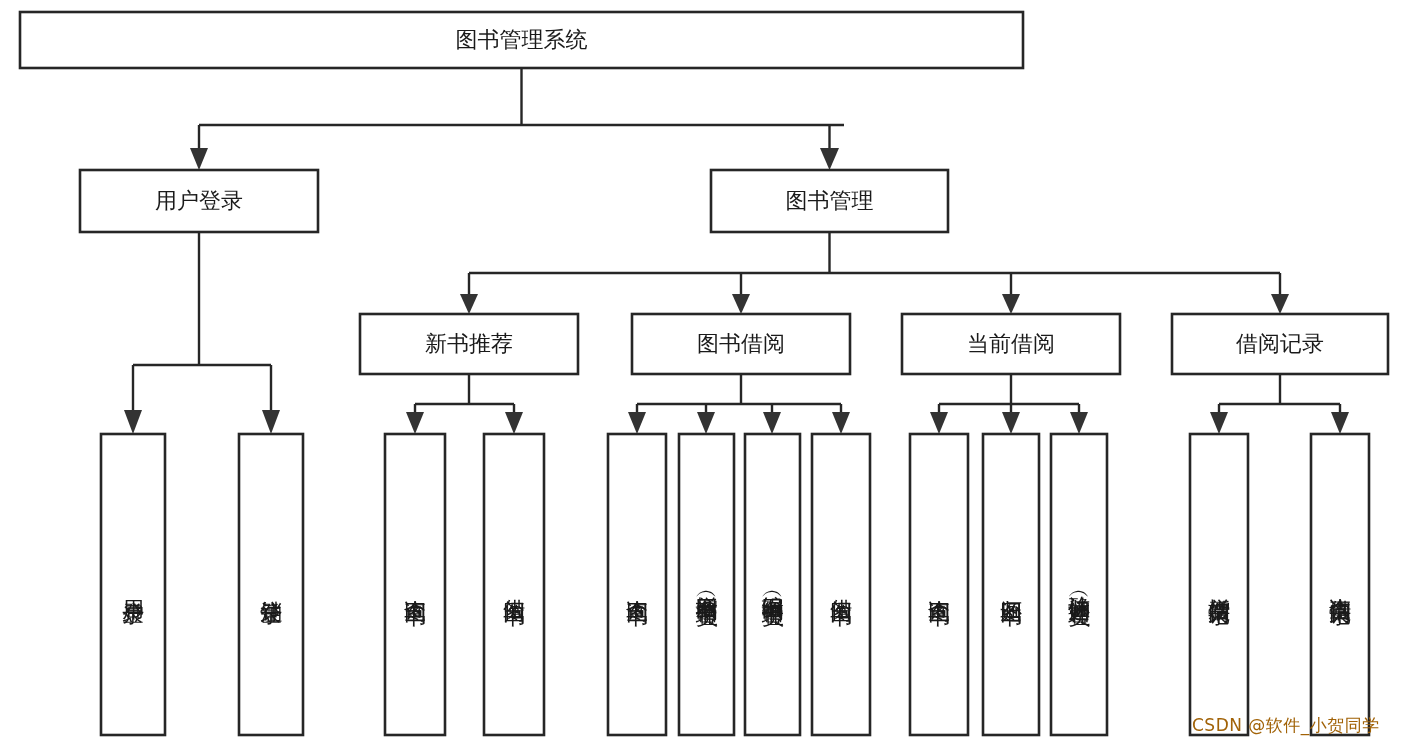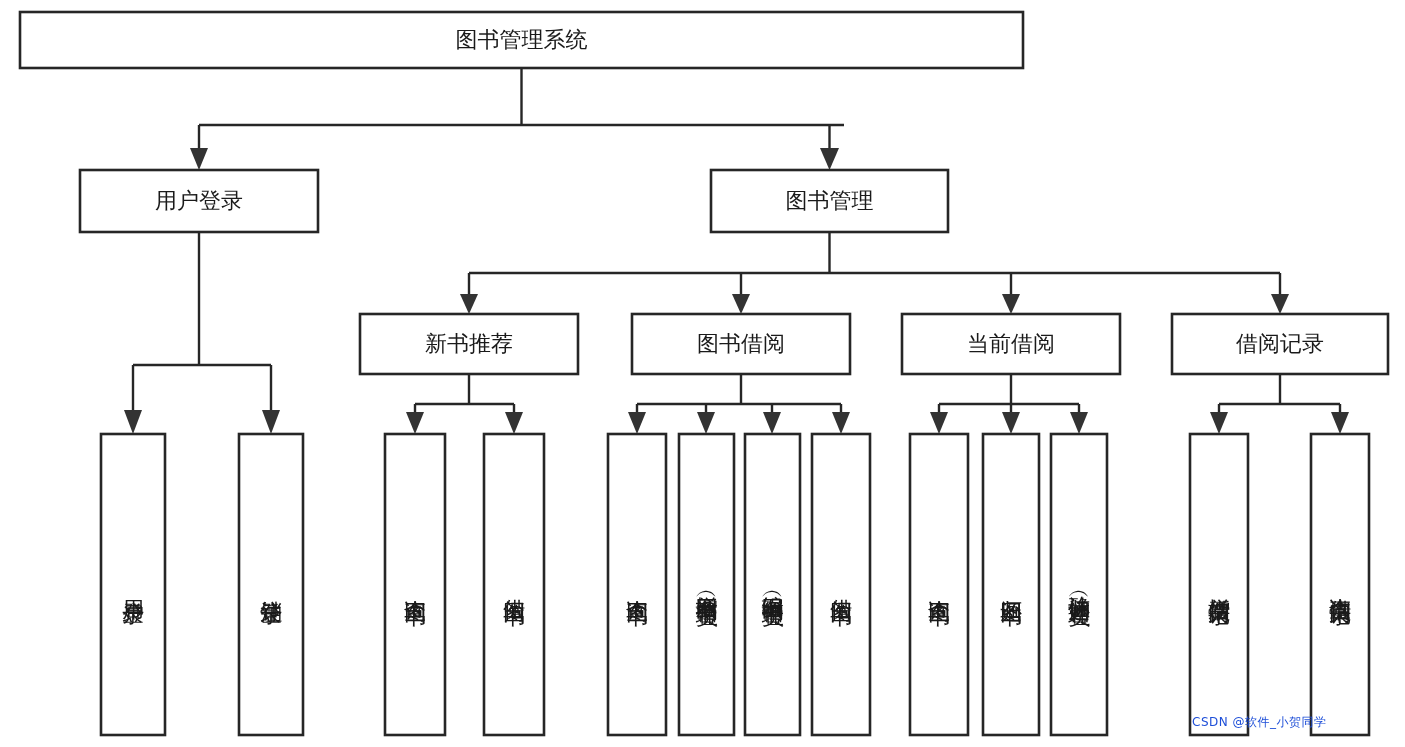--- a/index.html
+++ b/index.html
@@ -63,22 +63,22 @@
     display: flex;
     align-items: center;
     justify-content: center;
     pointer-events: none;
   }
   .watermark {
     position: absolute;
     left: 1192px;
     top: 714px;
     font-family: "DejaVu Sans", "Liberation Sans", sans-serif;
-    font-size: 12px;
-    color: #1d4ed8;
+    font-size: 17px;
+    color: #a16207;
     white-space: nowrap;
     letter-spacing: 0.5px;
   }
 </style>
 </head>
 <body>
 
 <div id="diagram-root">
 
   <svg id="tree-svg" viewBox="0 0 1405 747">

